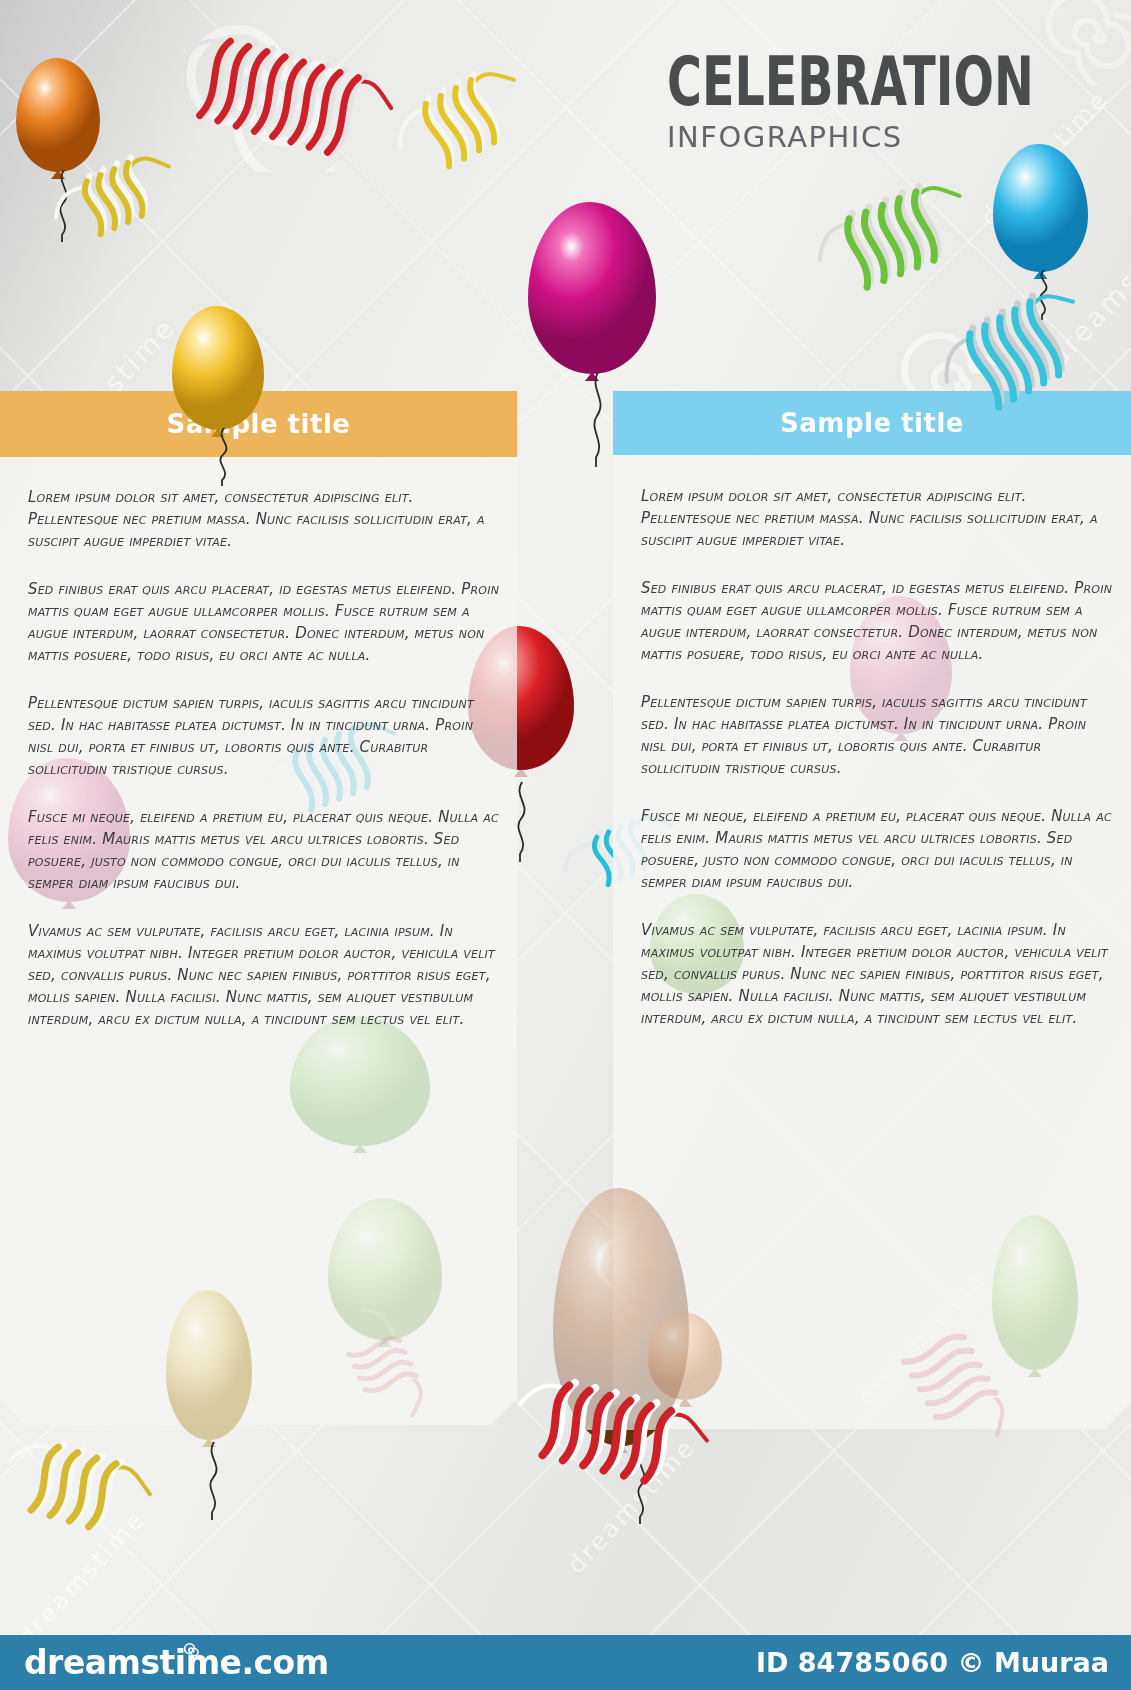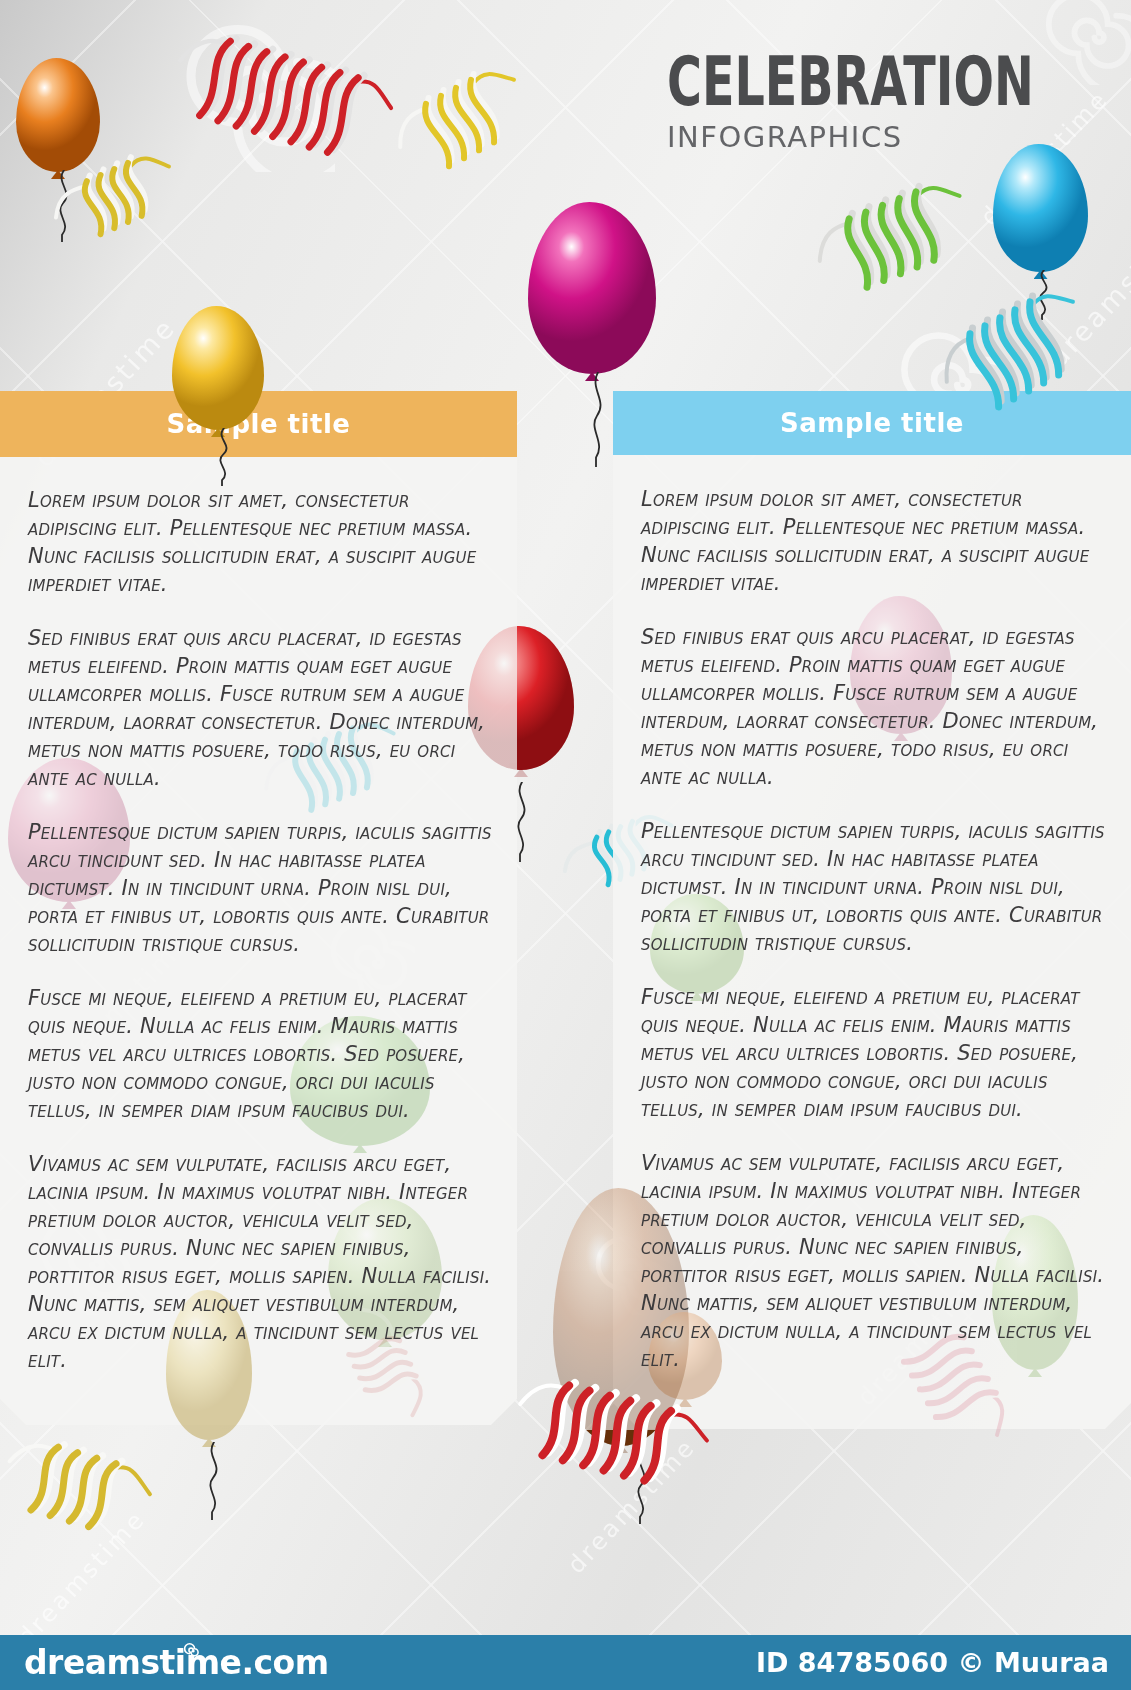--- a/index.html
+++ b/index.html
@@ -25,21 +25,21 @@
   .panel{position:absolute;z-index:3;background:rgba(244,244,243,.92);
      box-shadow:0 3px 12px rgba(0,0,0,.20);}
   .panel-left{left:0;top:456px;width:517px;height:969px;
      clip-path:polygon(0 0,100% 0,100% calc(100% - 26px),calc(100% - 26px) 100%,26px 100%,0 calc(100% - 26px));}
   .panel-right{left:613px;top:455px;width:518px;height:974px;
      clip-path:polygon(0 0,100% 0,100% calc(100% - 26px),calc(100% - 26px) 100%,26px 100%,0 calc(100% - 26px));}
   .ptext{position:absolute;z-index:5;box-sizing:border-box;}
   .ptext-left{left:0;top:456px;width:517px;padding:30px 16px 0 28px;}
   .ptext-right{left:613px;top:455px;width:518px;padding:30px 16px 0 28px;}
   .ptext p{margin:0 0 26px;font-style:italic;font-variant:small-caps;
-     font-size:21px;line-height:28px;color:#3c3b3d;letter-spacing:.2px;}
+     font-size:15px;line-height:22px;color:#3c3b3d;letter-spacing:.2px;}
   .balloon{position:absolute;}
   .balloon .body{position:absolute;inset:0;
      border-radius:48% 52% 50% 50% / 56% 56% 44% 44%;}
   .balloon .knot{position:absolute;left:50%;bottom:-7px;width:14px;height:9px;margin-left:-7px;
      clip-path:polygon(50% 0,0 100%,100% 100%);}
   .deco{position:absolute;}
   .bottombar{position:absolute;left:0;top:1635px;width:1131px;height:55px;z-index:20;
      display:flex;align-items:center;gap:24px;}
   .logo{color:#fff;font-size:33px;font-weight:bold;letter-spacing:-.5px;margin-left:24px;position:relative;}
   .credit{color:#fff;font-size:27px;font-weight:bold;margin-left:auto;margin-right:22px;}

